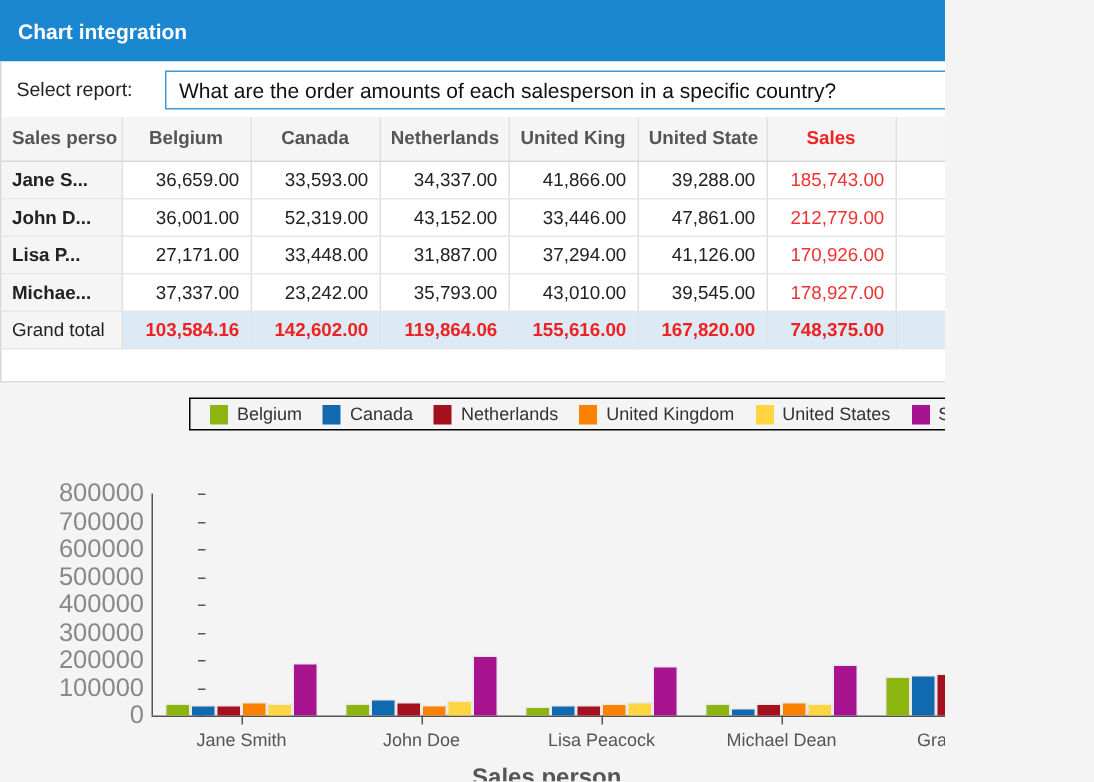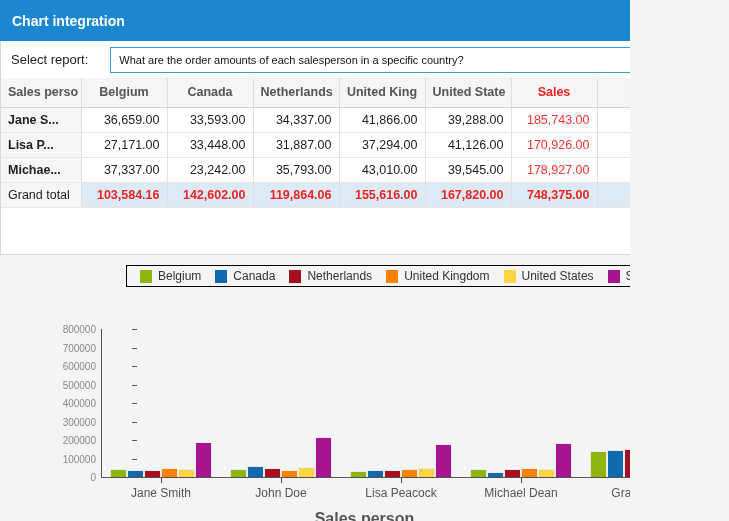--- a/index.html
+++ b/index.html
@@ -56,21 +56,21 @@
     flex: 0 0 auto;
     width: 577px;
     height: 26px;
     border: 1px solid #3d9ad6;
     background: #ffffff;
     box-sizing: border-box;
     display: flex;
     align-items: center;
   }
   .select-value {
-    font-size: 11px;
+    font-size: 14px;
     color: #111;
     padding-left: 8px;
     white-space: nowrap;
     overflow: hidden;
   }
   .select-arrow {
     position: absolute;
     right: 8px;
     top: 50%;
     margin-top: -2px;
@@ -156,21 +156,21 @@
   }
   .legend-item { display: flex; align-items: center; margin: 0 7px; }
   .legend-swatch { width: 12px; height: 13px; margin-right: 6px; }
   .legend-label { font-size: 12px; color: #333; white-space: nowrap; }
 
   .plot-outer { position: absolute; left: 0; top: 30px; width: 729px; height: 233px; }
   .ytick {
     position: absolute;
     right: 0;
     text-align: right;
-    font-size: 10px;
+    font-size: 17px;
     color: #888;
     white-space: nowrap;
     transform: translateY(-50%);
   }
   .yticks { position: absolute; left: 36px; top: 0; width: 60px; height: 233px; }
   .tickmark {
     position: absolute;
     width: 5px;
     height: 1px;
     background: #555;
@@ -243,20 +243,30 @@
         </thead>
         <tbody>
           <tr>
             <td class="c0 namecell">Jane S...</td>
             <td class="c1">36,659.00</td>
             <td class="c2">33,593.00</td>
             <td class="c3">34,337.00</td>
             <td class="c4">41,866.00</td>
             <td class="c5">39,288.00</td>
             <td class="c6 salescell">185,743.00</td>
+            <td class="c7 blankcell"></td>
+          </tr>
+          <tr>
+            <td class="c0 namecell">John D...</td>
+            <td class="c1">36,001.00</td>
+            <td class="c2">52,319.00</td>
+            <td class="c3">43,152.00</td>
+            <td class="c4">33,446.00</td>
+            <td class="c5">47,861.00</td>
+            <td class="c6 salescell">212,779.00</td>
             <td class="c7 blankcell"></td>
           </tr>
           <tr>
             <td class="c0 namecell">Lisa P...</td>
             <td class="c1">27,171.00</td>
             <td class="c2">33,448.00</td>
             <td class="c3">31,887.00</td>
             <td class="c4">37,294.00</td>
             <td class="c5">41,126.00</td>
             <td class="c6 salescell">170,926.00</td>

